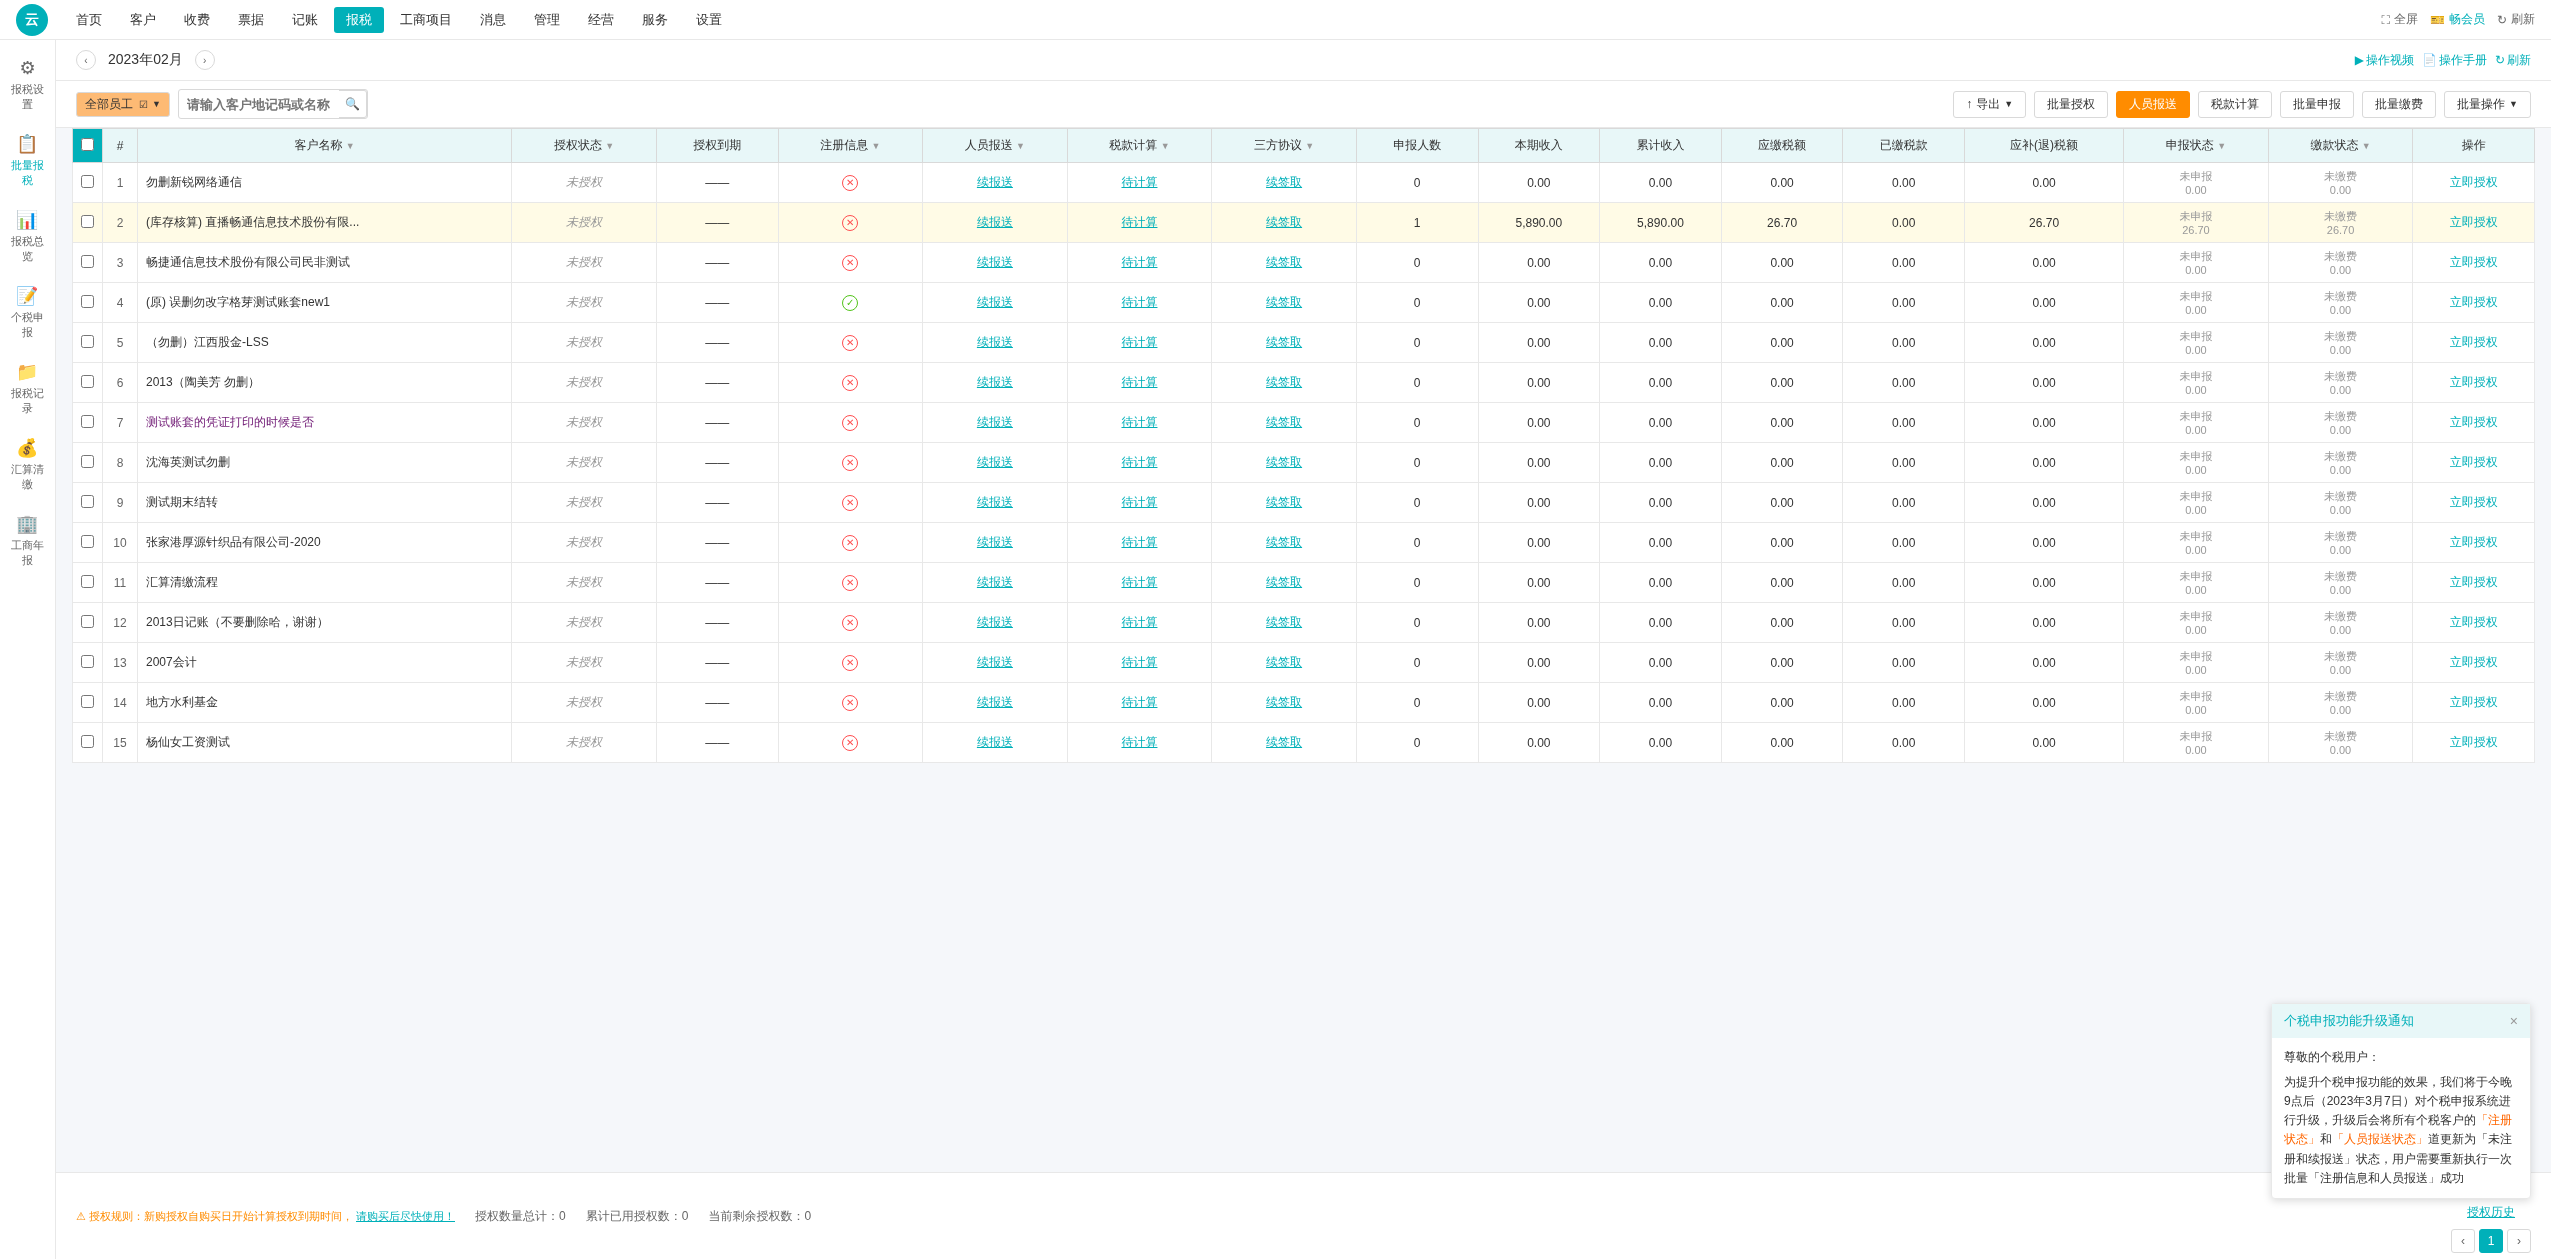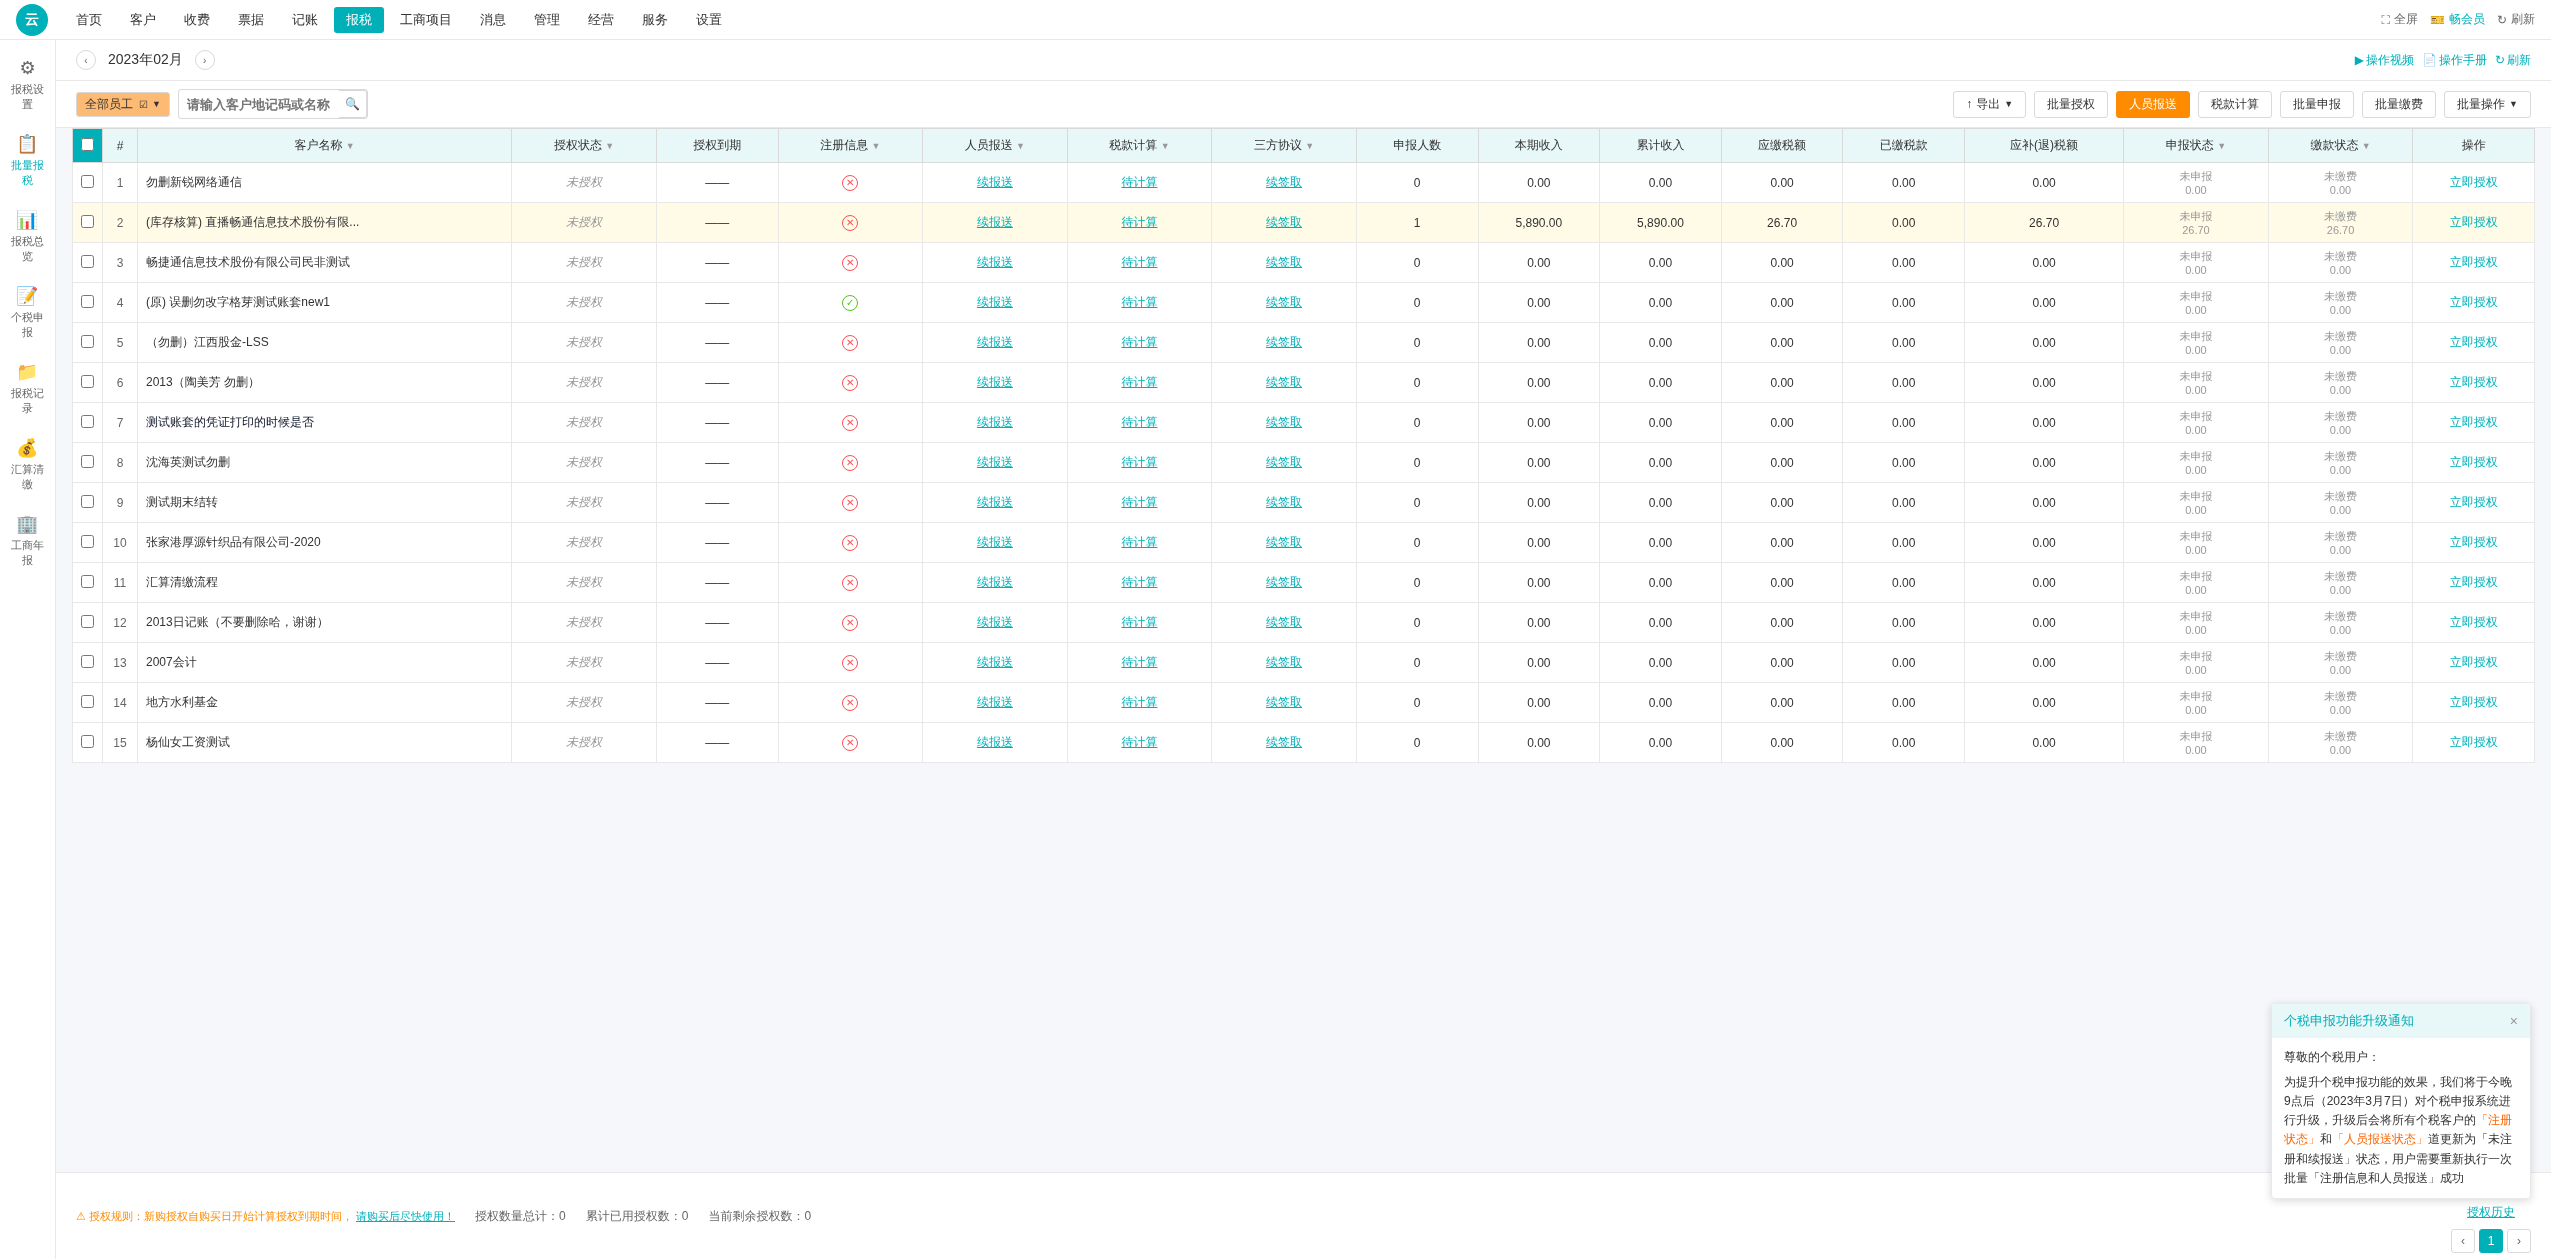--- a/index.html
+++ b/index.html
@@ -725,21 +725,21 @@
               </td>
               <td>
                 <div class="status-text-unpaid">未缴费</div>
                 <div style="color:#999;font-size:11px;">0.00</div>
               </td>
               <td><span class="action-btn">立即授权</span></td>
             </tr>
             <tr>
               <td><input type="checkbox" style="accent-color: rgb(0, 176, 185);"></td>
               <td class="num-col">7</td>
-              <td class="name-col" style="text-align: left; max-width: 200px; overflow: hidden; text-overflow: ellipsis; cursor: pointer; color: #0f172a;">测试账套的凭证打印的时候是否</td>
+              <td class="name-col" style="text-align: left; max-width: 200px; overflow: hidden; text-overflow: ellipsis; cursor: pointer; color: #701a75;">测试账套的凭证打印的时候是否</td>
               <td><span class="status-unauth">未授权</span></td>
               <td>——</td>
               <td><span class="icon-circle-x">✕</span></td>
               <td><span class="link-text">续报送</span></td>
               <td><span class="link-text">待计算</span></td>
               <td><span class="link-text">续签取</span></td>
               <td>0</td>
               <td>0.00</td>
               <td>0.00</td>
               <td>0.00</td>

